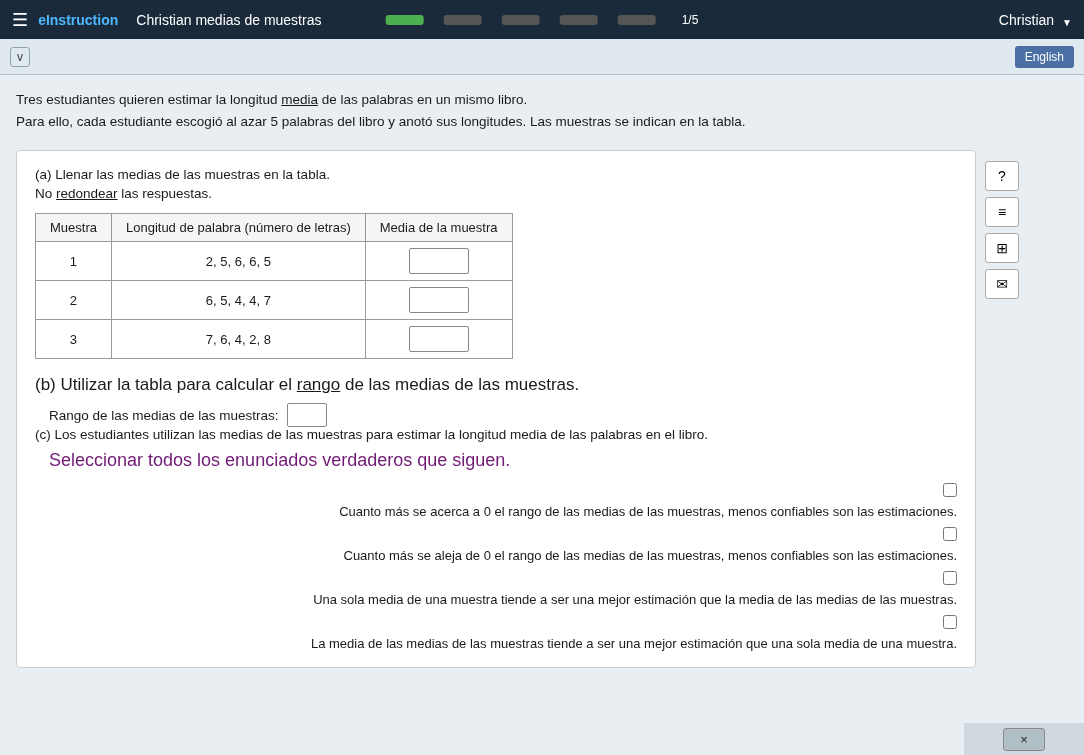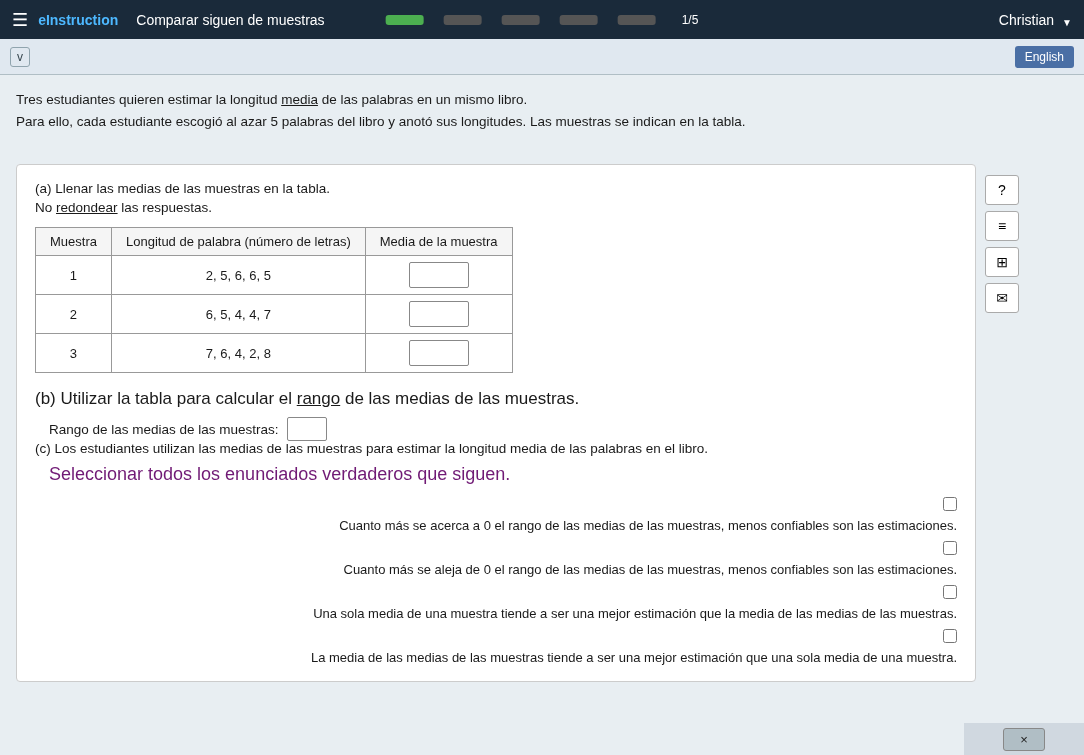--- a/index.html
+++ b/index.html
@@ -110,21 +110,21 @@
       background: #e8eef2;
       padding: 14px 16px 10px 16px;
       height: calc(755px - 39px - 36px);
       overflow-y: auto;
     }
 
     .intro-text {
       font-size: 13.5px;
       color: #1a1a1a;
       line-height: 1.6;
-      margin-bottom: 32px;
+      margin-bottom: 18px;
     }
     .intro-text u {
       text-decoration: underline;
     }
 
     
     .question-box {
       background: white;
       border: 1px solid #ccc;
       border-radius: 4px;
@@ -280,21 +280,21 @@
       max-width: 960px;
     }
   </style>
 </head>
 <body>
 
 <div class="top-bar">
   <div class="top-bar-left">
     <span class="hamburger-icon">☰</span>
     <span class="brand-logo">eInstruction</span>
-    <span class="page-title-bar">Comparar siguen de muestras</span>
+    <span class="page-title-bar">Christian medias de muestras</span>
   </div>
   <div class="top-bar-center">
     <div class="progress-segment filled"></div>
     <div class="progress-segment empty"></div>
     <div class="progress-segment empty"></div>
     <div class="progress-segment empty"></div>
     <div class="progress-segment empty"></div>
     <span class="progress-label">1/5</span>
   </div>
   <div class="top-bar-right">

